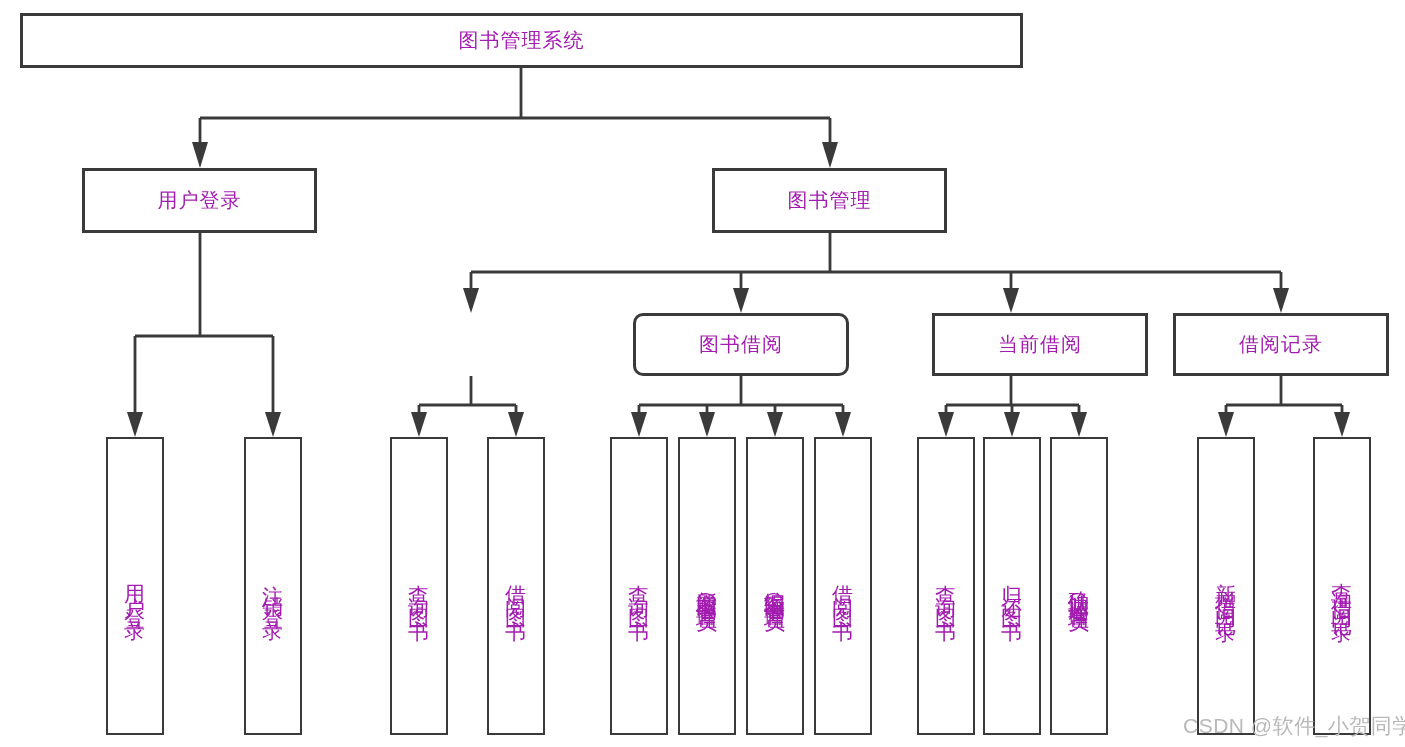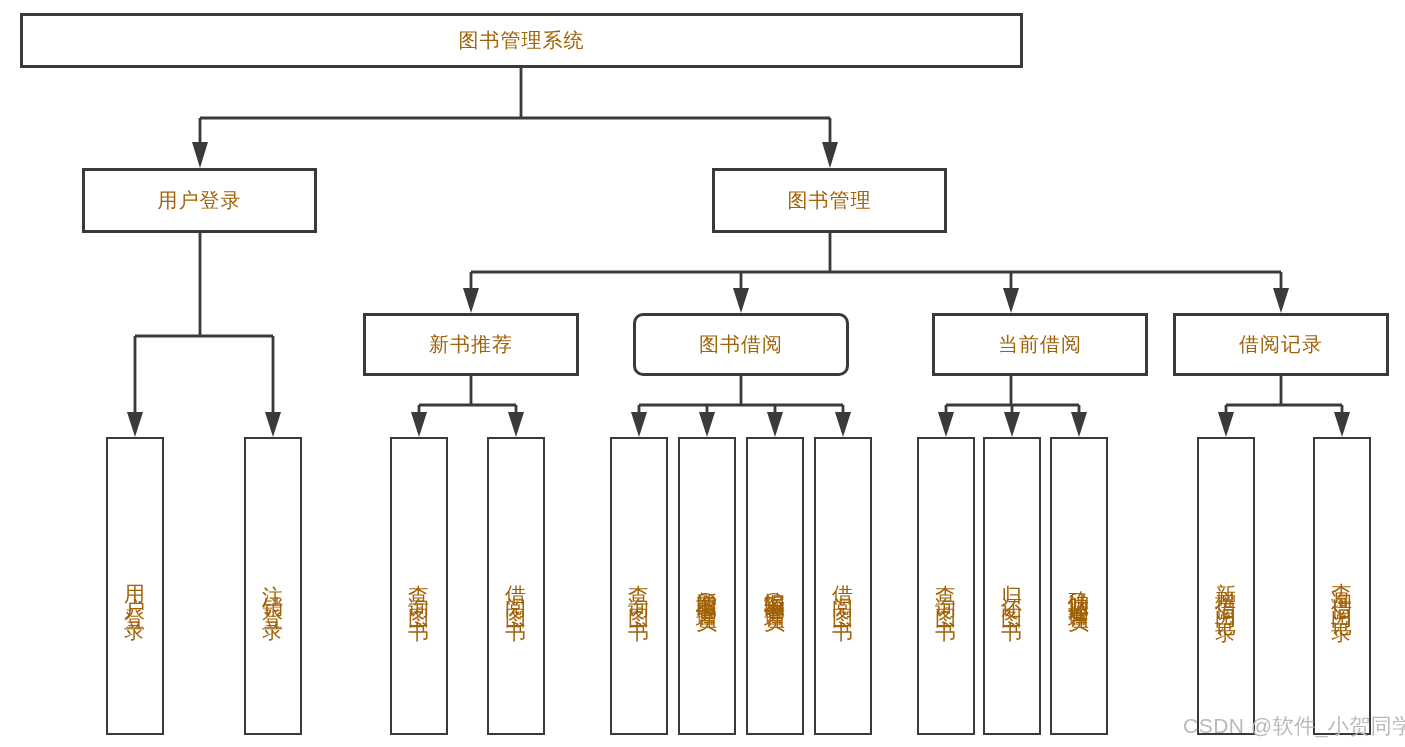--- a/index.html
+++ b/index.html
@@ -24,21 +24,21 @@
     z-index: 1;
   }
   .box {
     position: absolute;
     box-sizing: border-box;
     background: #ffffff;
     border: 3px solid #3a3a3a;
     display: flex;
     align-items: center;
     justify-content: center;
-    color: #a16207;
+    color: #a21caf;
     z-index: 2;
   }
   .hbox {
     font-size: 20px;
     letter-spacing: 1px;
     white-space: nowrap;
   }
   .root  { left: 20px;  top: 13px;  width: 1003px; height: 55px; }
   .l2-0  { left: 82px;  top: 168px; width: 235px;  height: 65px; }
   .l2-1  { left: 712px; top: 168px; width: 235px;  height: 65px; }
@@ -127,21 +127,20 @@
       <polygon points="1218,412 1234,412 1226,437"></polygon>
       <polygon points="1334,412 1350,412 1342,437"></polygon>
     </g>
   </svg>
 
   <div class="box hbox root">图书管理系统</div>
 
   <div class="box hbox l2-0">用户登录</div>
   <div class="box hbox l2-1">图书管理</div>
 
-  <div class="box hbox l3 l3-0">新书推荐</div>
   <div class="box hbox l3 l3-1">图书借阅</div>
   <div class="box hbox l3 l3-2">当前借阅</div>
   <div class="box hbox l3 l3-3">借阅记录</div>
 
   <div class="box leaf leaf-0 ls-wide">用户登录</div>
   <div class="box leaf leaf-1 ls-wide">注销登录</div>
   <div class="box leaf leaf-2 ls-wide">查询图书</div>
   <div class="box leaf leaf-3 ls-wide">借阅图书</div>
   <div class="box leaf leaf-4 ls-wide">查询图书</div>
   <div class="box leaf leaf-5 ls-tight">新增图书（管理员）</div>

